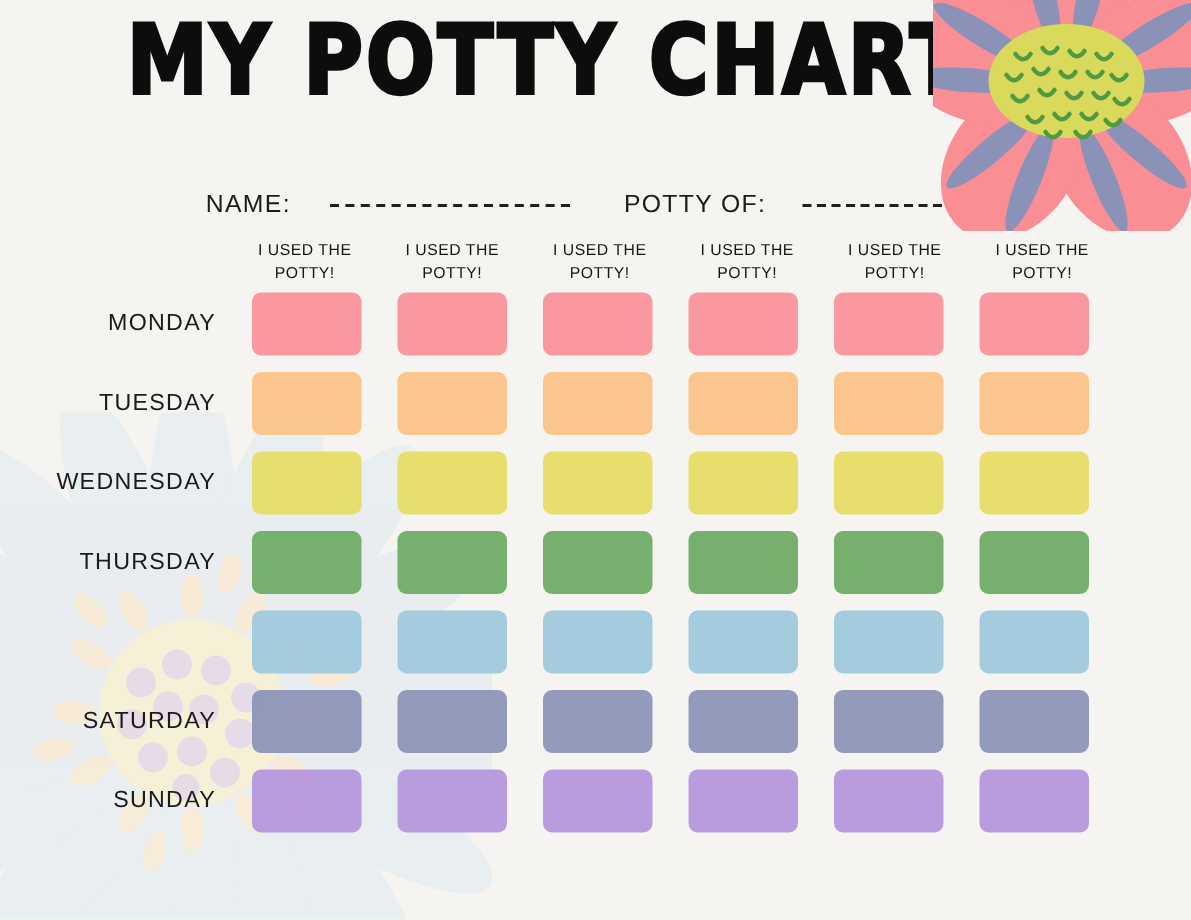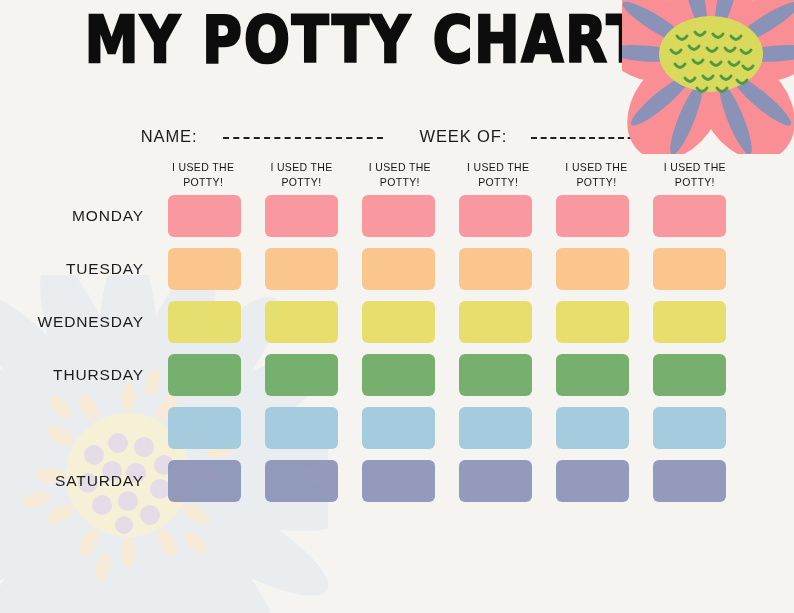--- a/index.html
+++ b/index.html
@@ -375,21 +375,21 @@
     <h1 id="chart-title">MY POTTY CHART</h1>
   </div>
 
   <div id="field-row">
     <div class="field-group">
       <span class="field-label">NAME:</span>
       <span class="field-blank" id="name-blank"></span>
     </div>
     <div id="field-gap"></div>
     <div class="field-group">
-      <span class="field-label">WEEK OF:</span>
+      <span class="field-label">POTTY OF:</span>
       <span class="field-blank" id="weekof-blank"></span>
     </div>
   </div>
 
   <div id="chart-grid">
     <div class="grid-inner">
       <div class="header-row" id="header-row">
           <div class="col-header">I USED THE
 POTTY!</div>
           <div class="col-header">I USED THE
@@ -450,17 +450,26 @@
           </div>
           <div class="day-row">
             <div class="day-label">SATURDAY</div>
             <div class="cell" style="background: rgb(136, 144, 182);"></div>
             <div class="cell" style="background: rgb(136, 144, 182);"></div>
             <div class="cell" style="background: rgb(136, 144, 182);"></div>
             <div class="cell" style="background: rgb(136, 144, 182);"></div>
             <div class="cell" style="background: rgb(136, 144, 182);"></div>
             <div class="cell" style="background: rgb(136, 144, 182);"></div>
           </div>
+          <div class="day-row">
+            <div class="day-label">SUNDAY</div>
+            <div class="cell" style="background: rgb(177, 146, 220);"></div>
+            <div class="cell" style="background: rgb(177, 146, 220);"></div>
+            <div class="cell" style="background: rgb(177, 146, 220);"></div>
+            <div class="cell" style="background: rgb(177, 146, 220);"></div>
+            <div class="cell" style="background: rgb(177, 146, 220);"></div>
+            <div class="cell" style="background: rgb(177, 146, 220);"></div>
+          </div>
         </div>
     </div>
   </div>
 
 </div>
 
 </body></html>

